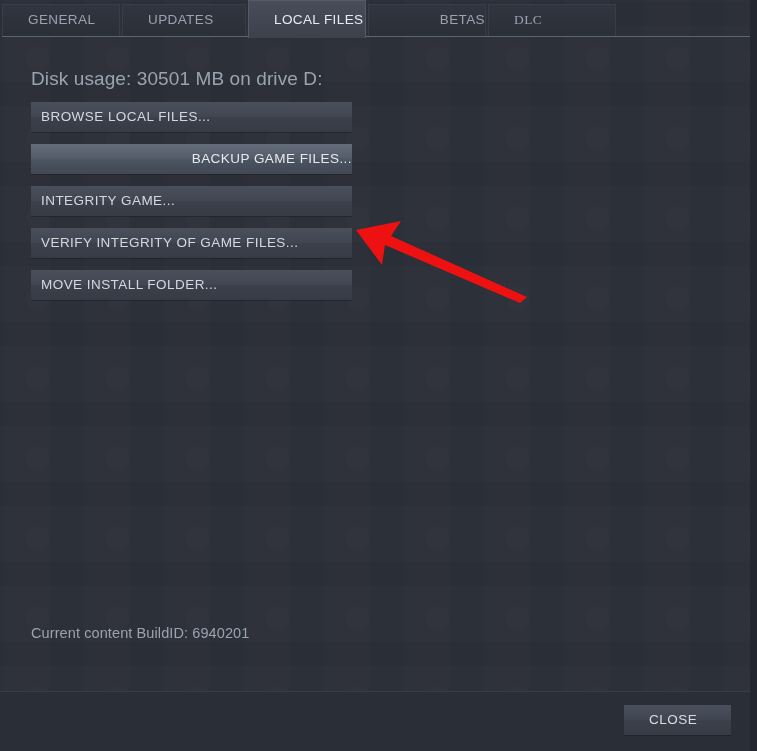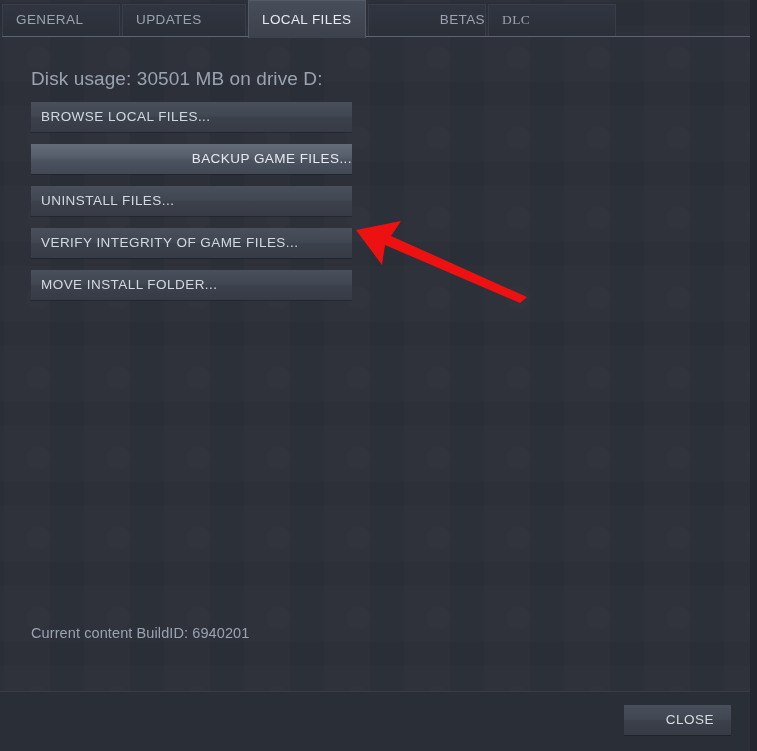--- a/index.html
+++ b/index.html
@@ -62,21 +62,21 @@
     position: absolute;
     top: 4px;
     height: 32px;
     background: linear-gradient(to bottom, #31353f 0%, #2b2f38 100%);
     border: 1px solid #383d49;
     border-bottom: none;
     color: #9aa3b0;
     font-size: 13.5px;
     letter-spacing: 0.4px;
     line-height: 30px;
-    padding-left: 13px;
+    padding-left: 25px;
     white-space: nowrap;
     cursor: default;
   }
   .tab.active {
     top: 0;
     height: 38px;
     line-height: 38px;
     background: linear-gradient(to bottom, #474d59 0%, #3c414c 100%);
     border: 1px solid #545b68;
     border-bottom: none;
@@ -158,21 +158,21 @@
     right: 26px;
     top: 13px;
     width: 107px;
     height: 30px;
     background: linear-gradient(to bottom, #4a505b 0%, #414752 48%, #3b404a 52%, #363b45 100%);
     border: none;
     color: #d8dce2;
     font-family: "Liberation Sans", sans-serif;
     font-size: 13.5px;
     letter-spacing: 0.5px;
-    text-align: center;
+    text-align: left;
     padding-left: 25px;
     line-height: 30px;
     cursor: pointer;
     box-shadow: 0 1px 0 rgba(0,0,0,0.25);
   }
 
   
   .arrow-annotation {
     position: absolute;
     left: 355px;
@@ -211,21 +211,21 @@
     <div class="tab" id="tab4" style="left: 488px; width: 128px; font-family: Liberation Serif, serif;">DLC</div>
   </div>
 
   <div class="content">
 
     <div class="disk-usage">Disk usage: 30501 MB on drive D:</div>
 
     <div class="btn-list">
       <button class="action-btn">BROWSE LOCAL FILES...</button>
       <button class="action-btn hover">BACKUP GAME FILES...</button>
-      <button class="action-btn">UNINSTALL FILES...</button>
+      <button class="action-btn">INTEGRITY GAME...</button>
       <button class="action-btn">VERIFY INTEGRITY OF GAME FILES...</button>
       <button class="action-btn">MOVE INSTALL FOLDER...</button>
     </div>
 
     <div class="buildid">Current content BuildID: 6940201</div>
   </div>
 
   <svg class="arrow-annotation" viewBox="0 0 180 85">
     <polygon points="1,12 46,3 36,18 172,79 165,85 30,27 27,47" fill="#ee1111"></polygon>
   </svg>

